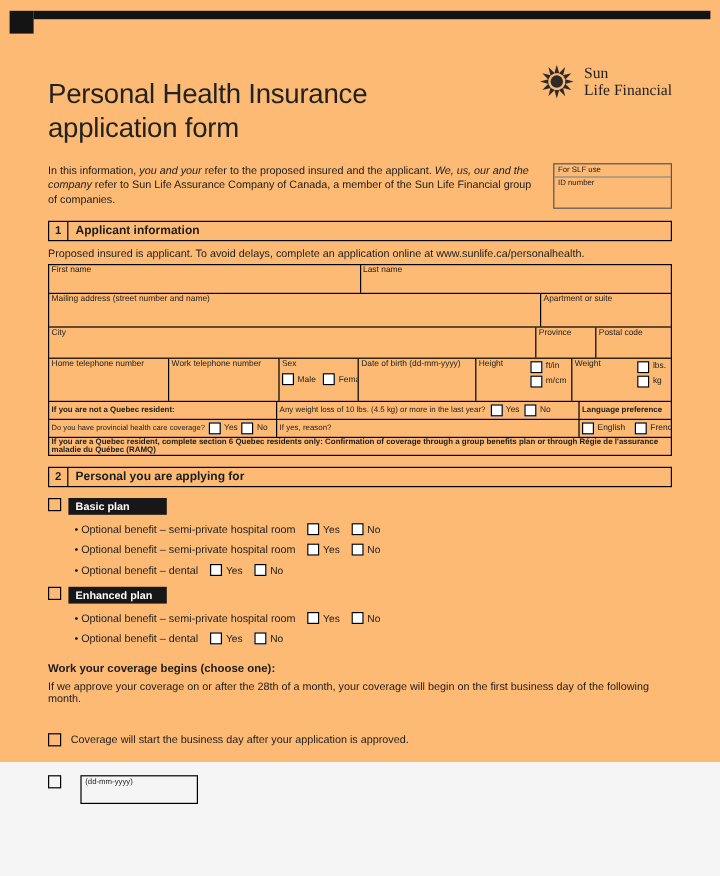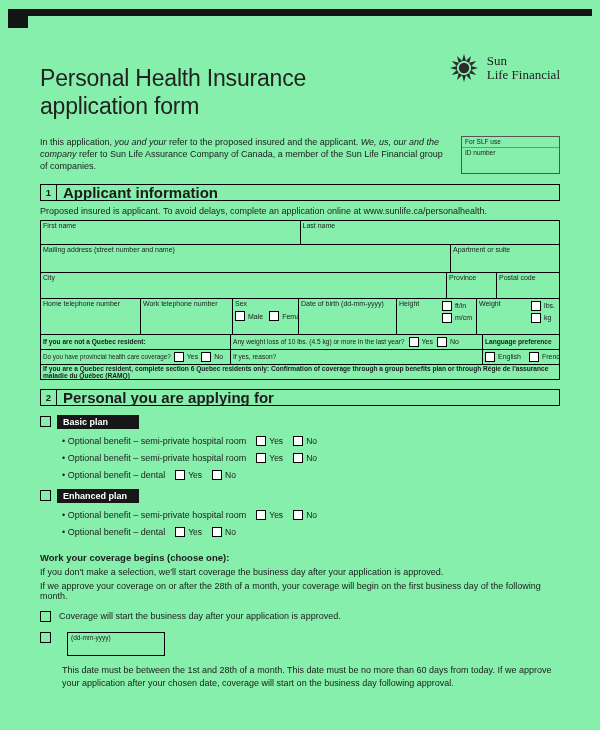--- a/index.html
+++ b/index.html
@@ -1,57 +1,57 @@
 <!DOCTYPE html>
 <html><head>
 <meta charset="utf-8">
 <style>
   html,body{margin:0;padding:0;}
   body{width:600px;height:730px;background:#f5f5f5;font-family:"Liberation Sans",sans-serif;color:#1c1c1c;overflow:hidden;}
-  .page{position:relative;width:600px;height:730px;background:#86efac;}
+  .page{position:relative;width:600px;height:635px;background:#fdba74;}
   .topbar{position:absolute;top:9px;left:8px;right:8px;height:20px;}
   .tb-square{position:absolute;left:0;top:0;width:20px;height:19px;background:#141414;}
   .tb-strip{position:absolute;left:20px;top:0;right:0;height:7px;background:#141414;}
   .content{position:absolute;left:40px;right:40px;top:0;}
   .title{margin-top:64px;font-size:23px;line-height:1.22;font-weight:normal;color:#222;letter-spacing:-0.2px;}
   .logo{position:absolute;right:0;top:50px;display:flex;align-items:center;gap:5px;}
   .logo-text{font-family:"Liberation Serif",serif;font-size:13px;line-height:1.1;color:#222;}
   .intro-row{display:flex;justify-content:space-between;margin-top:15px;gap:10px;}
   .intro{width:412px;font-size:9px;line-height:1.35;margin:0;}
   .slf-box{width:97px;border:1px solid #555;height:36px;font-size:6.5px;flex:none;}
   .slf-header{padding:1px 3px;height:10px;box-sizing:border-box;}
   .slf-id{border-top:1px solid #888;height:25px;padding:1px 3px;box-sizing:border-box;}
   .secbar{display:flex;border:1px solid #000;height:15px;margin-top:10px;align-items:stretch;}
   .secnum{width:15px;border-right:1px solid #000;font-size:9.5px;font-weight:bold;display:flex;align-items:center;justify-content:center;flex:none;}
-  .sectitle{font-size:15px;font-weight:bold;display:flex;align-items:center;padding-left:6px;}
+  .sectitle{font-size:10px;font-weight:bold;display:flex;align-items:center;padding-left:6px;}
   .note{font-size:9px;margin-top:5px;}
   .grid{border:1px solid #000;margin-top:4px;}
   .row{display:flex;border-bottom:1px solid #000;box-sizing:border-box;}
   .row:last-child{border-bottom:none;}
   .cell{border-right:1px solid #000;padding:1px 2px;box-sizing:border-box;overflow:hidden;}
   .cell:last-child{border-right:none;}
   .flabel{font-size:7px;display:block;line-height:1.25;}
   .r1{height:24px;} .r2{height:28px;} .r3{height:26px;} .r4{height:36px;} .r5{height:15px;} .r6{height:15px;} .r7{height:14px;}
   .grow{flex:1;}
   .cb{display:inline-block;width:8px;height:8px;border:1px solid #000;background:#fff;flex:none;}
   .opt{display:inline-flex;align-items:center;gap:3px;font-size:7px;}
   .optrow{display:flex;gap:6px;margin-top:3px;}
   .split{display:flex;justify-content:space-between;}
   .stack{display:flex;flex-direction:column;gap:2px;margin-top:1px;padding-right:2px;}
   .vcenter{display:flex;align-items:center;font-size:7px;gap:4px;}
   .bold{font-weight:bold;}
   .tiny{font-size:6.6px;}
-  .plan-head{display:flex;align-items:center;gap:6px;margin-top:9px;}
+  .plan-head{display:flex;gap:6px;margin-top:9px;}
   .plan-cb{display:inline-block;width:9px;height:9px;border:1px solid #000;flex:none;}
   .plan-chip{background:#171717;color:#fff;font-weight:bold;font-size:9px;padding:2px 6px;min-width:82px;box-sizing:border-box;}
   .plan-opt{display:flex;align-items:center;margin:7px 0 0 22px;font-size:9px;}
   .yn{display:inline-flex;align-items:center;gap:3px;font-size:8.5px;margin-left:10px;}
   .date-head{font-size:9.5px;font-weight:bold;margin-top:15px;}
   .date-line{font-size:9px;margin-top:4px;}
-  .date-opt{display:flex;align-items:flex-start;gap:8px;margin-top:10px;font-size:9px;line-height:1.25;}
+  .date-opt{display:flex;align-items:flex-start;gap:8px;margin-top:24px;font-size:9px;line-height:1.25;}
   .date-box{border:1px solid #000;width:98px;height:24px;font-size:6.5px;padding:1px 3px;margin-left:8px;box-sizing:border-box;flex:none;}
   .date-note{font-size:9px;margin:8px 0 0 22px;line-height:1.45;max-width:505px;}
   i{font-style:italic;}
 </style>
 </head>
 <body>
 
 <div class="page">
 
   <div class="topbar">
@@ -84,21 +84,21 @@
         <div>Life Financial</div>
       </div>
     </div>
 
     <h1 class="title">
       <span>Personal Health Insurance</span><br>
       <span>application form</span>
     </h1>
 
     <div class="intro-row">
-      <p class="intro"><span>In this application, </span><i>you and your</i><span> refer to the proposed insured and the applicant. </span><i>We, us, our and the company</i><span> refer to Sun Life Assurance Company of Canada, a member of the Sun Life Financial group of companies.</span></p>
+      <p class="intro"><span>In this information, </span><i>you and your</i><span> refer to the proposed insured and the applicant. </span><i>We, us, our and the company</i><span> refer to Sun Life Assurance Company of Canada, a member of the Sun Life Financial group of companies.</span></p>
       <div class="slf-box">
         <div class="slf-header">For SLF use</div>
         <div class="slf-id">
           <span class="flabel" style="font-size:6.5px">ID number</span>
         </div>
       </div>
     </div>
 
     <div class="secbar">
       <div class="secnum">1</div>
@@ -310,31 +310,29 @@
         <span class="cb"></span>
         <span>Yes</span>
       </span>
       <span class="yn">
         <span class="cb"></span>
         <span>No</span>
       </span>
     </div>
 
     <div class="date-head">Work your coverage begins (choose one):</div>
-    <div class="date-line">If you don't make a selection, we'll start coverage the business day after your application is approved.</div>
     <div class="date-line">If we approve your coverage on or after the 28th of a month, your coverage will begin on the first business day of the following month.</div>
 
     <div class="date-opt">
       <span class="plan-cb"></span>
       <span>Coverage will start the business day after your application is approved.</span>
     </div>
 
     <div class="date-opt">
       <span class="plan-cb"></span>
       <span class="date-box">
         <span>(dd-mm-yyyy)</span>
       </span>
     </div>
 
-    <div class="date-note">This date must be between the 1st and 28th of a month. This date must be no more than 60 days from today. If we approve your application after your chosen date, coverage will start on the business day following approval.</div>
 
   </div>
 </div>
 
 </body></html>

